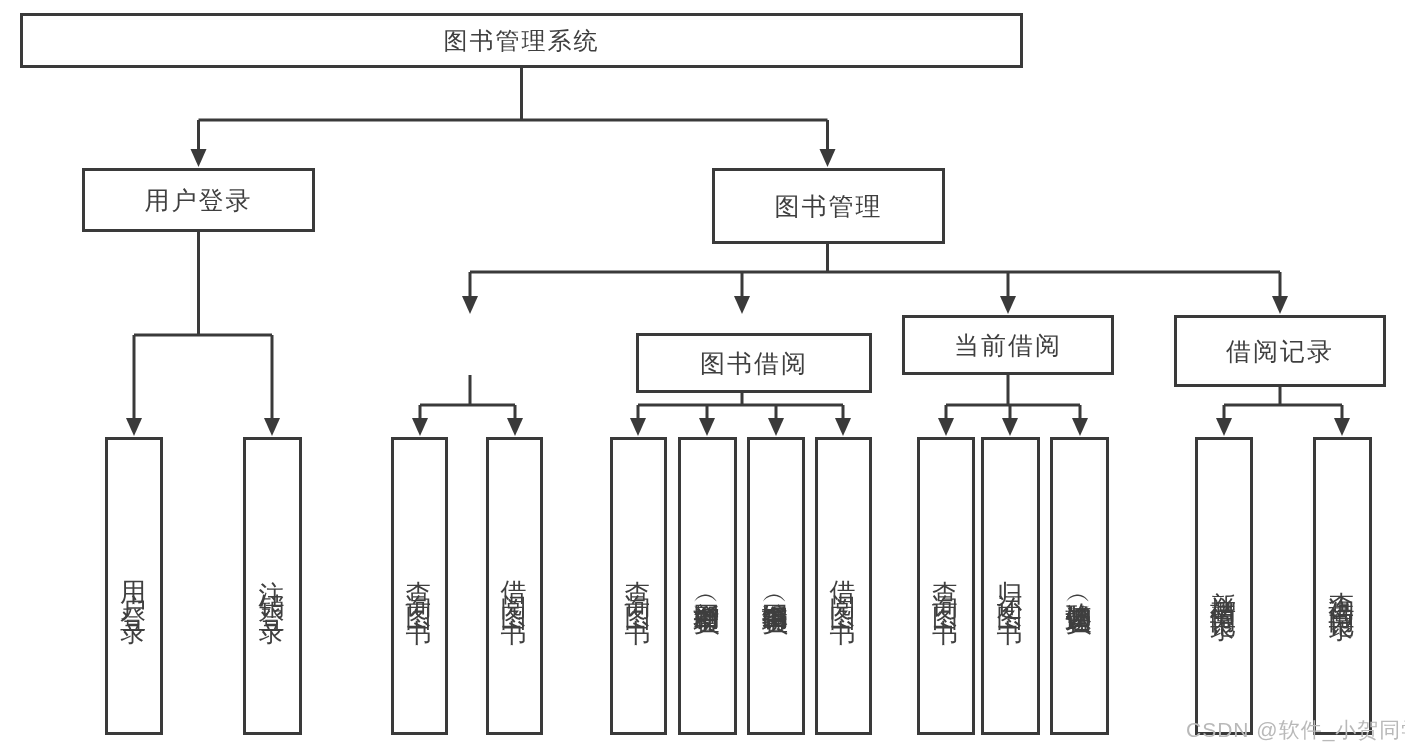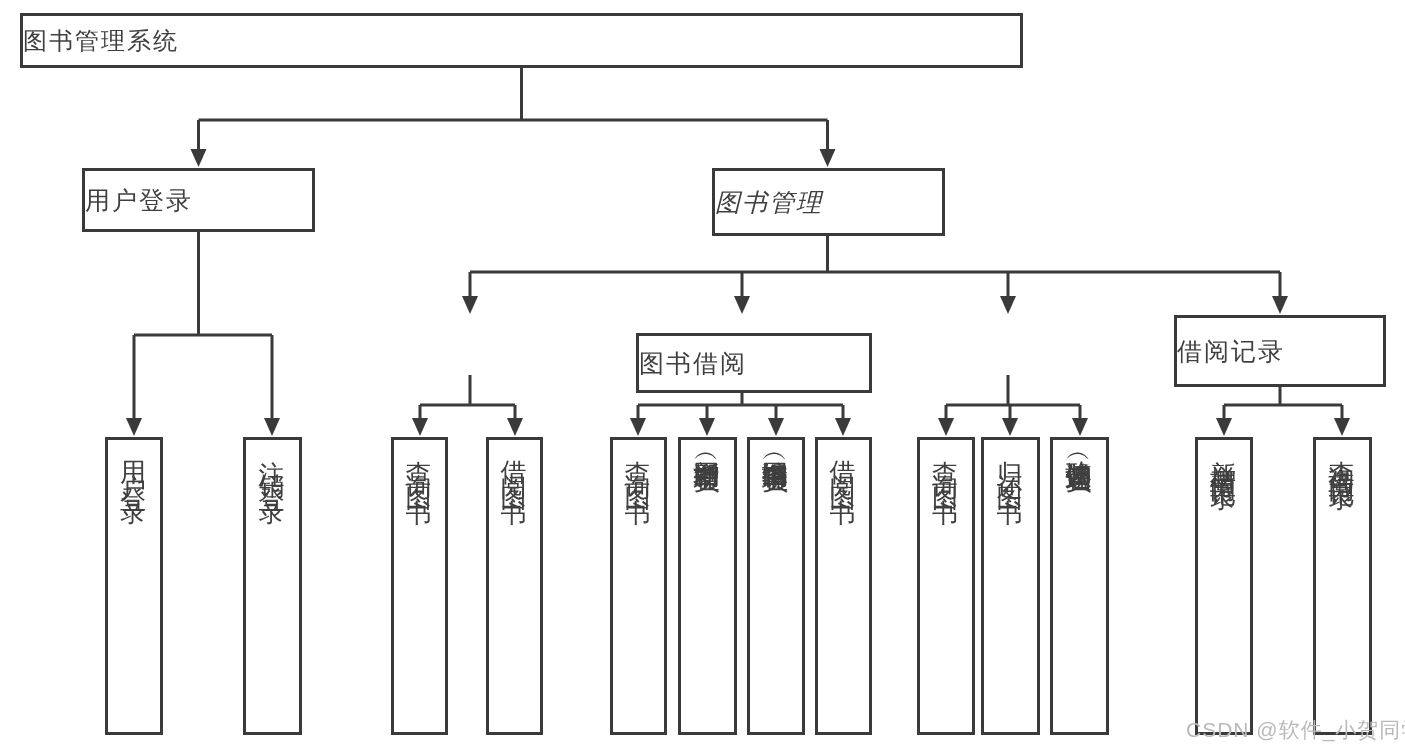--- a/index.html
+++ b/index.html
@@ -10,36 +10,36 @@
     font-family:"Liberation Sans","DejaVu Sans",sans-serif;
     overflow:hidden;
   }
   .wires{position:absolute;left:0;top:0;width:1405px;height:747px;z-index:1;}
   .hbox,.vbox{
     position:absolute;
     box-sizing:border-box;
     border:3px solid #3a3a3a;
     background:#ffffff;
     color:#3f3f3f;
-    display:flex;align-items:center;
+    display:flex;align-items:center;justify-content:center;
     z-index:2;
   }
   .hbox{font-size:25px;letter-spacing:2px;}
   .vbox{
     top:437px;height:298px;
     writing-mode:vertical-rl;
     font-size:26px;
   }
   .sp4{letter-spacing:13px;}
   .sp6{letter-spacing:5px;}
   .sp10{letter-spacing:1px;}
   
   .n-root{left:20px;top:13px;width:1003px;height:55px;font-size:24px;}
   .n-l2a{left:82px;top:168px;width:233px;height:64px;}
-  .n-l2b{left:712px;top:168px;width:233px;height:68px;font-style:italic;}
+  .n-l2b{left:712px;top:168px;width:233px;height:76px;}
   .n-l3a{left:363px;top:315px;width:214px;height:60px;}
   .n-l3b{left:636px;top:333px;width:236px;height:60px;}
   .n-l3c{left:902px;top:315px;width:212px;height:60px;}
   .n-l3d{left:1174px;top:315px;width:212px;height:72px;}
   
   .v1{left:105px;width:58px;}
   .v2{left:243px;width:59px;}
   .v3{left:391px;width:57px;}
   .v4{left:486px;width:57px;}
   .v5{left:610px;width:57px;}
@@ -122,20 +122,23 @@
   <div class="hbox n-l2a">
     <span>用户登录</span>
   </div>
   <div class="hbox n-l2b">
     <span>图书管理</span>
   </div>
 
   <div class="hbox n-l3b">
     <span>图书借阅</span>
   </div>
+  <div class="hbox n-l3c">
+    <span>当前借阅</span>
+  </div>
   <div class="hbox n-l3d">
     <span>借阅记录</span>
   </div>
 
   <div class="vbox v1 sp4">
     <span>用户登录</span>
   </div>
   <div class="vbox v2 sp4">
     <span>注销登录</span>
   </div>

